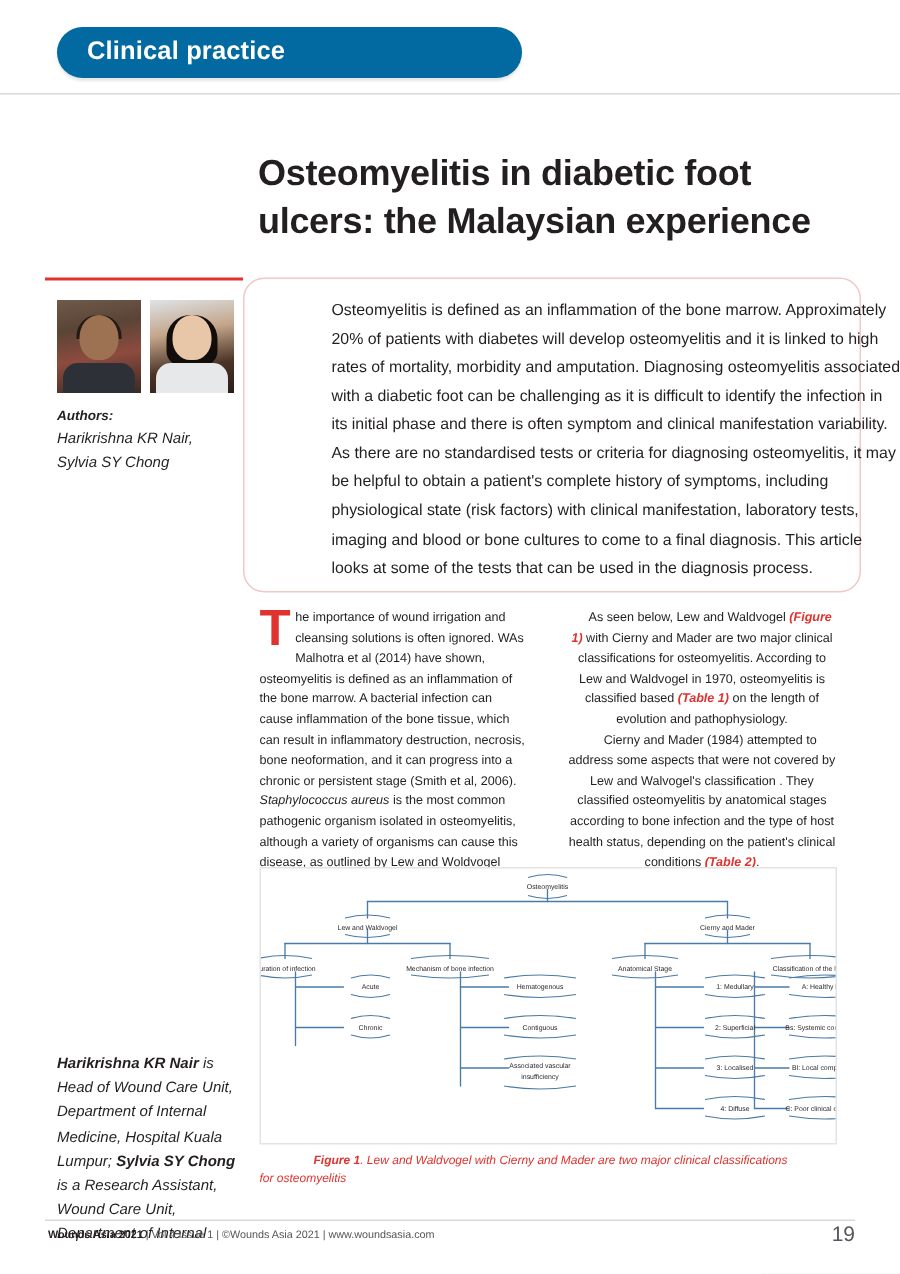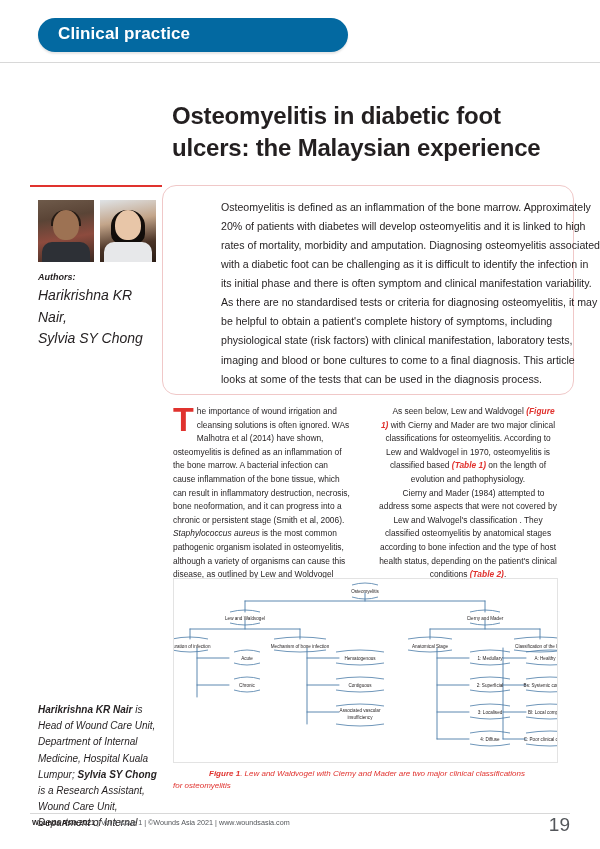--- a/index.html
+++ b/index.html
@@ -80,21 +80,21 @@
     transform:translateX(-50%);
     background:#2d3036;border-radius:10px 10px 0 0;
   }
   .photo.p2 .body{background:#e7e8ea;}
   .authors-label{
     position:absolute;left:38px;top:272px;width:120px;
     font-size:9px;font-weight:bold;font-style:italic;color:#231f20;
   }
   .authors-names{
     position:absolute;left:38px;top:285px;width:125px;
-    font-size:14px;font-style:italic;color:#231f20;line-height:1.55;
+    font-size:10px;font-style:italic;color:#231f20;line-height:1.55;
   }
   
   .col{
     position:absolute;top:405px;width:178px;
     font-size:8.4px;color:#231f20;line-height:1.62;text-align:left;
   }
   .col.left{left:173px;}
   .col.right{left:378px;width:180px;}
   .dropcap{
     float:left;font-size:34px;line-height:.82;font-weight:bold;
@@ -124,21 +124,21 @@
   .footer-rule{
     position:absolute;left:30px;top:813px;width:540px;height:1px;background:#d8d8d8;
   }
   .footer-left{
     position:absolute;left:32px;top:818px;
     font-size:7.2px;color:#53565a;
   }
   .footer-left b{font-weight:bold;color:#231f20;}
   .footer-page{
     position:absolute;right:30px;top:814px;
-    font-size:19px;color:#53565a;
+    font-size:14px;color:#53565a;
   }
   .node-text{font-family:"Liberation Sans",sans-serif;font-size:4.6px;fill:#231f20;}
 </style>
 </head>
 <body>
 
 <div class="page">
 
   <div class="banner-wrap">
     <div class="banner">

